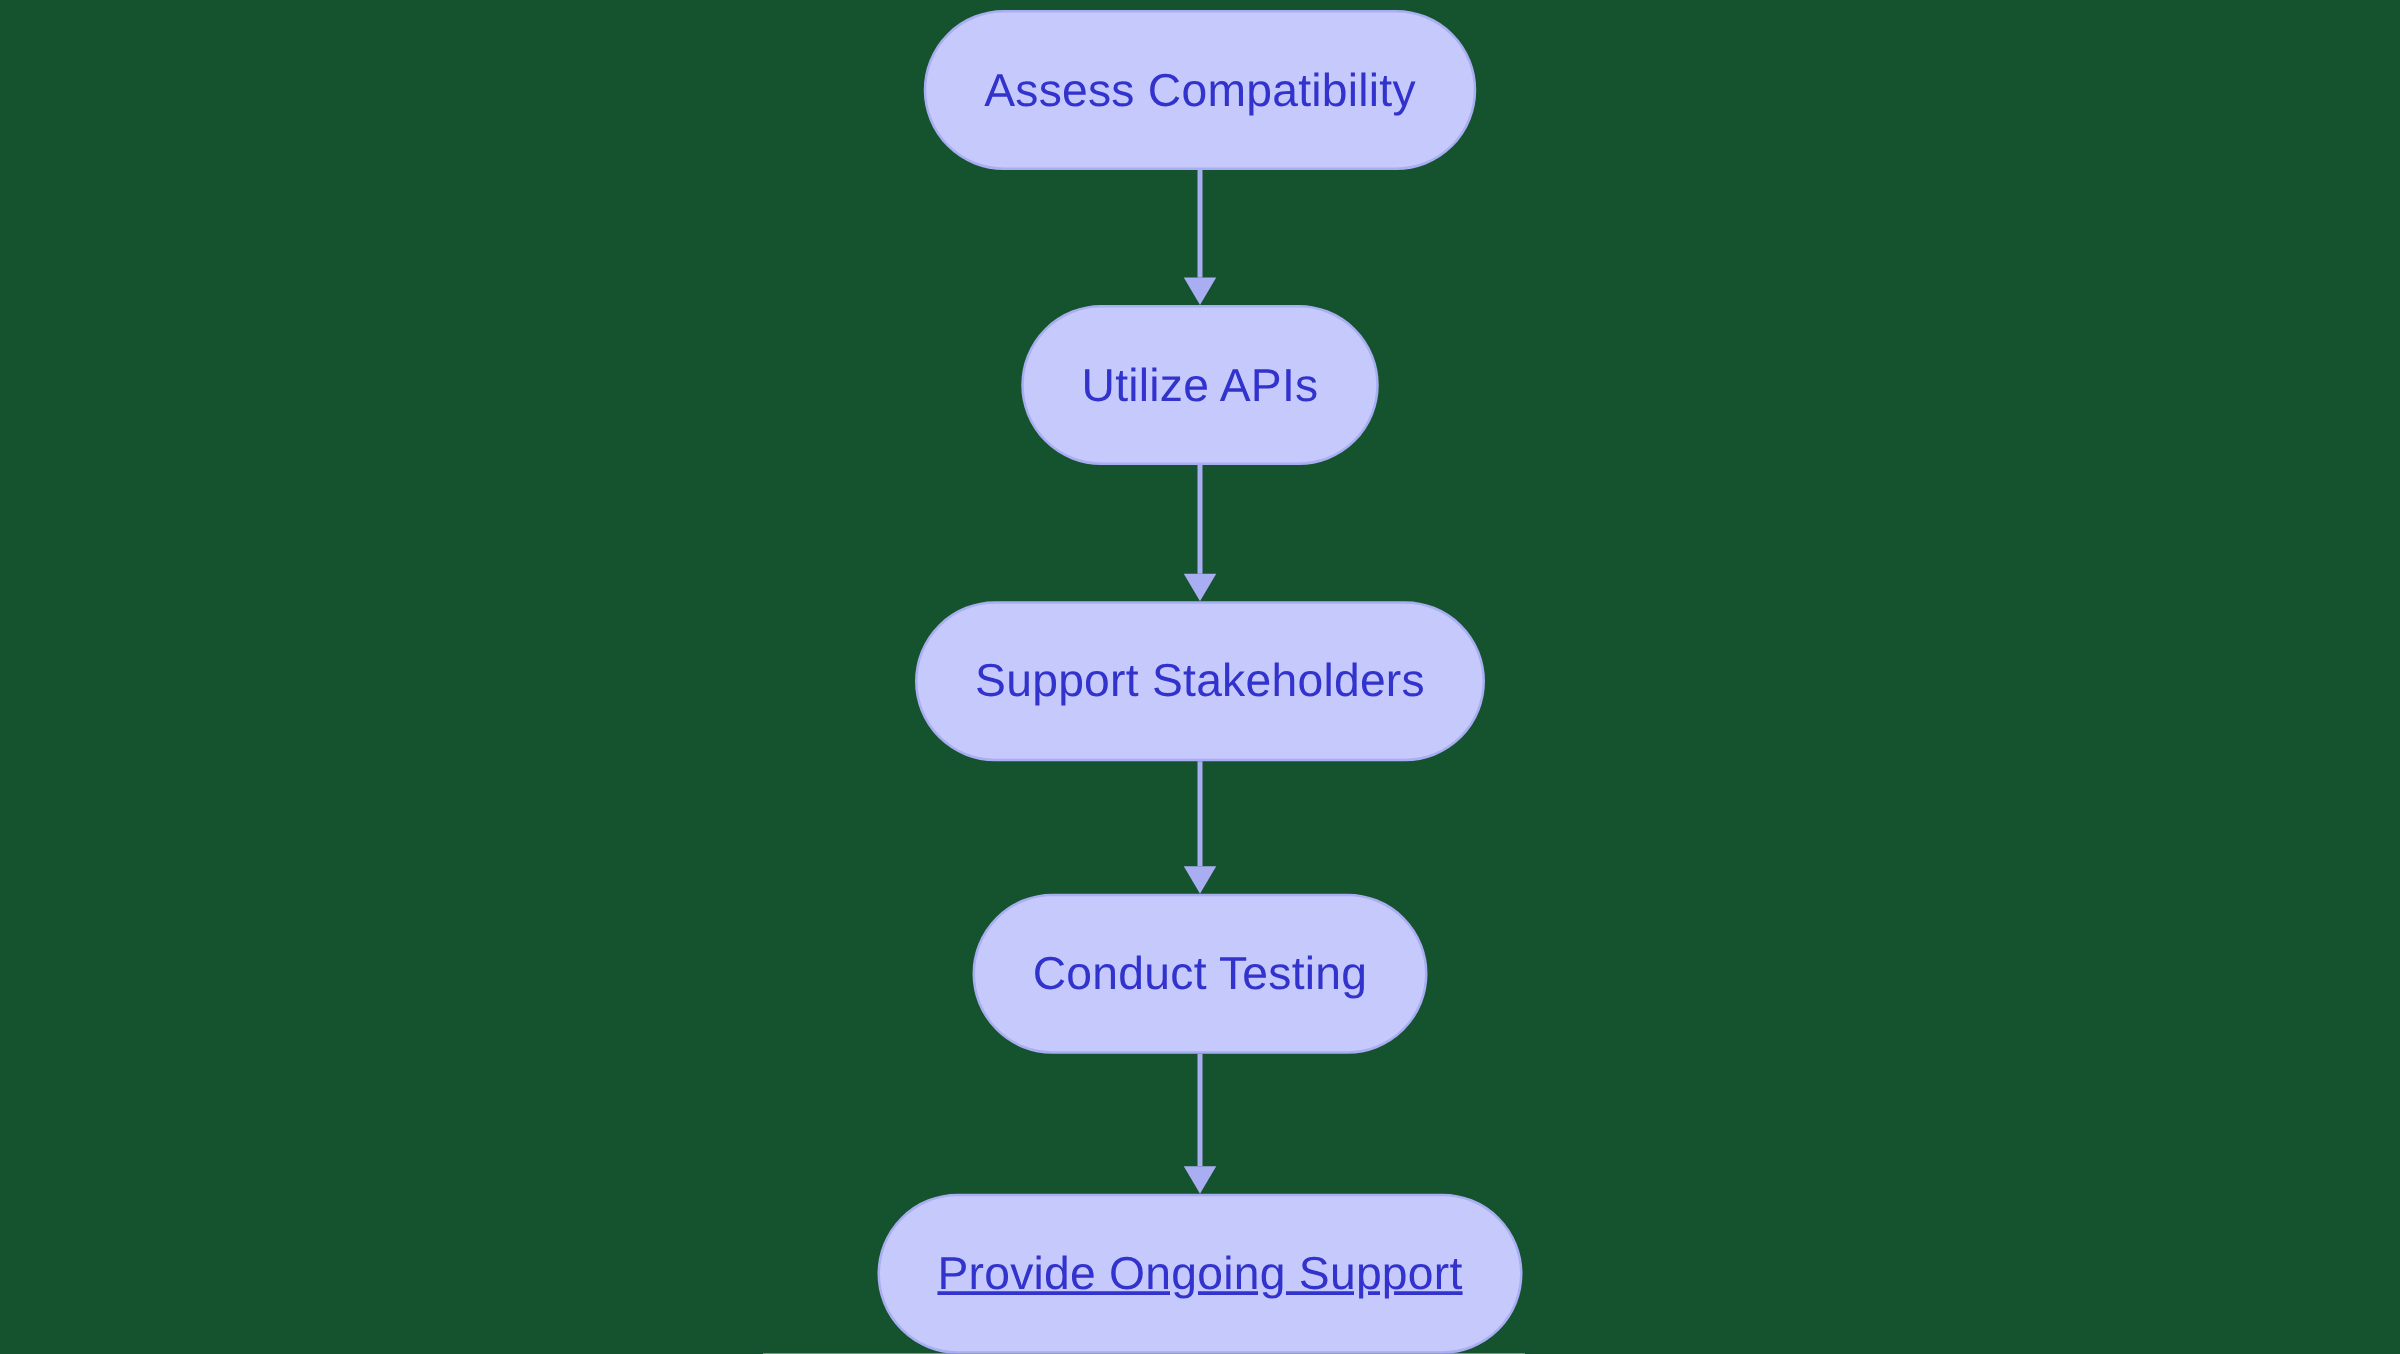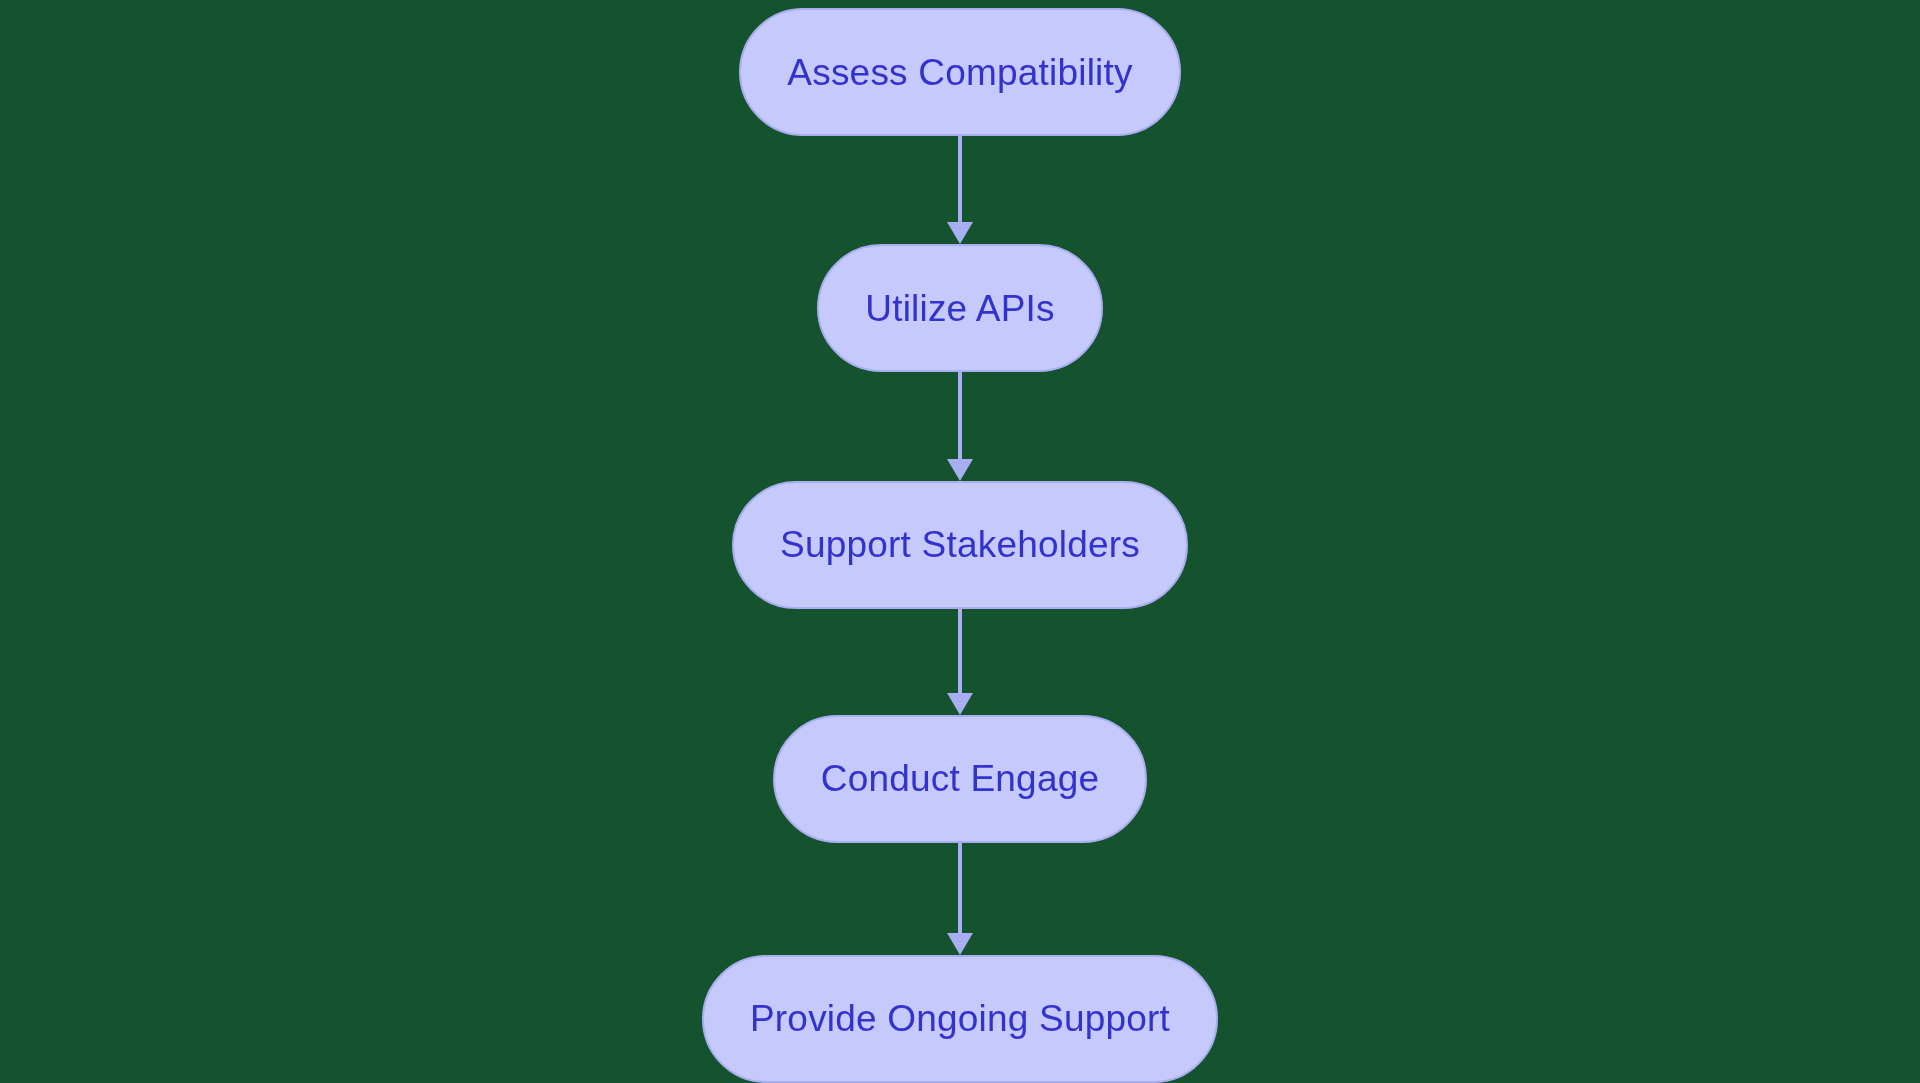--- a/index.html
+++ b/index.html
@@ -116,26 +116,26 @@
     <div class="node" style="background: rgb(198, 201, 251); border-color: rgb(169, 173, 242);">
       <span class="node-label" style="color: rgb(50, 50, 204);">Support Stakeholders</span>
     </div>
 
     <div class="connector gap-3">
       <div class="connector-line" style="background: rgb(169, 173, 242);"></div>
       <div class="connector-head" style="border-top-color: rgb(169, 173, 242);"></div>
     </div>
 
     <div class="node" style="background: rgb(198, 201, 251); border-color: rgb(169, 173, 242);">
-      <span class="node-label" style="color: rgb(50, 50, 204);">Conduct Engage</span>
+      <span class="node-label" style="color: rgb(50, 50, 204);">Conduct Testing</span>
     </div>
 
     <div class="connector gap-4">
       <div class="connector-line" style="background: rgb(169, 173, 242);"></div>
       <div class="connector-head" style="border-top-color: rgb(169, 173, 242);"></div>
     </div>
 
     <div class="node" style="background: rgb(198, 201, 251); border-color: rgb(169, 173, 242);">
-      <span class="node-label" style="color: rgb(50, 50, 204);">Provide Ongoing Support</span>
+      <span class="node-label" style="color: rgb(50, 50, 204); text-decoration: underline;">Provide Ongoing Support</span>
     </div>
 
   </div>
 </div>
 
 </body></html>

